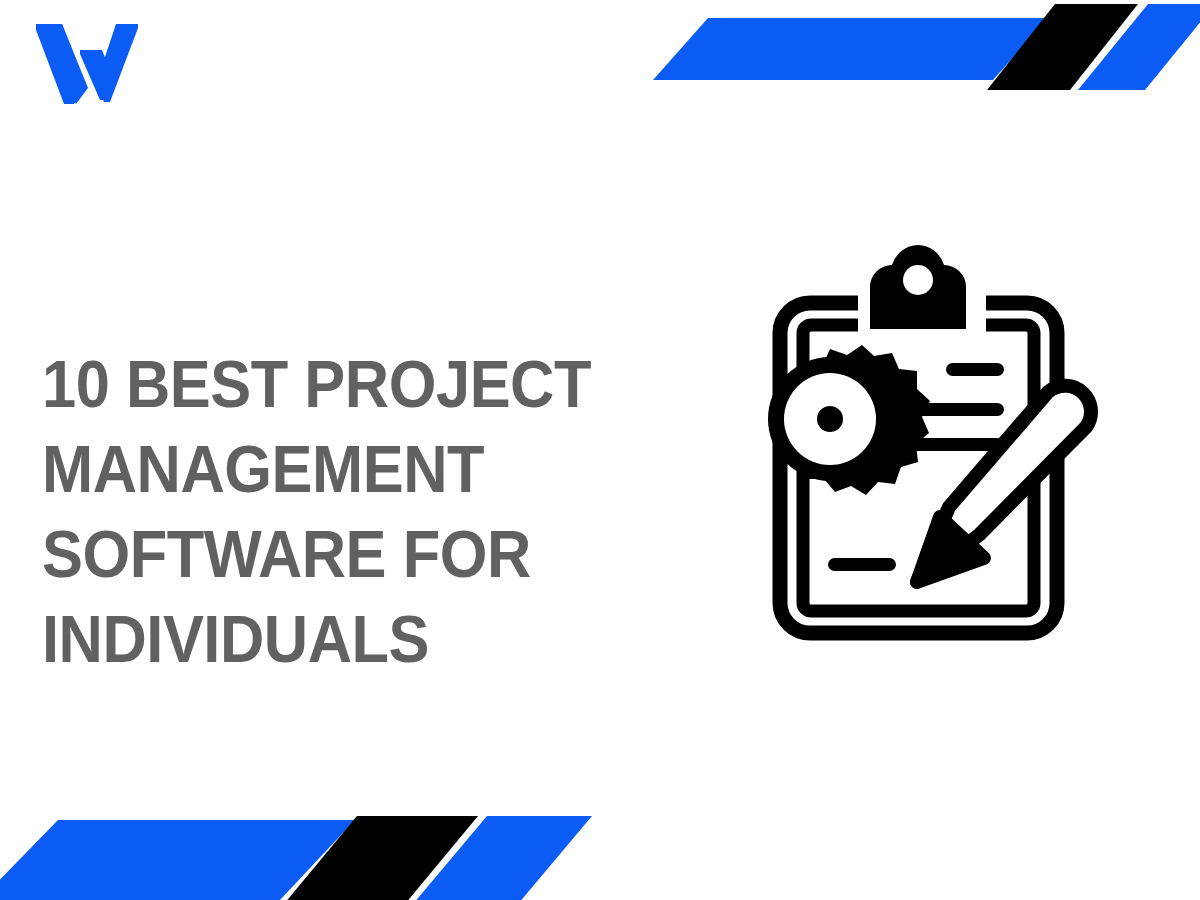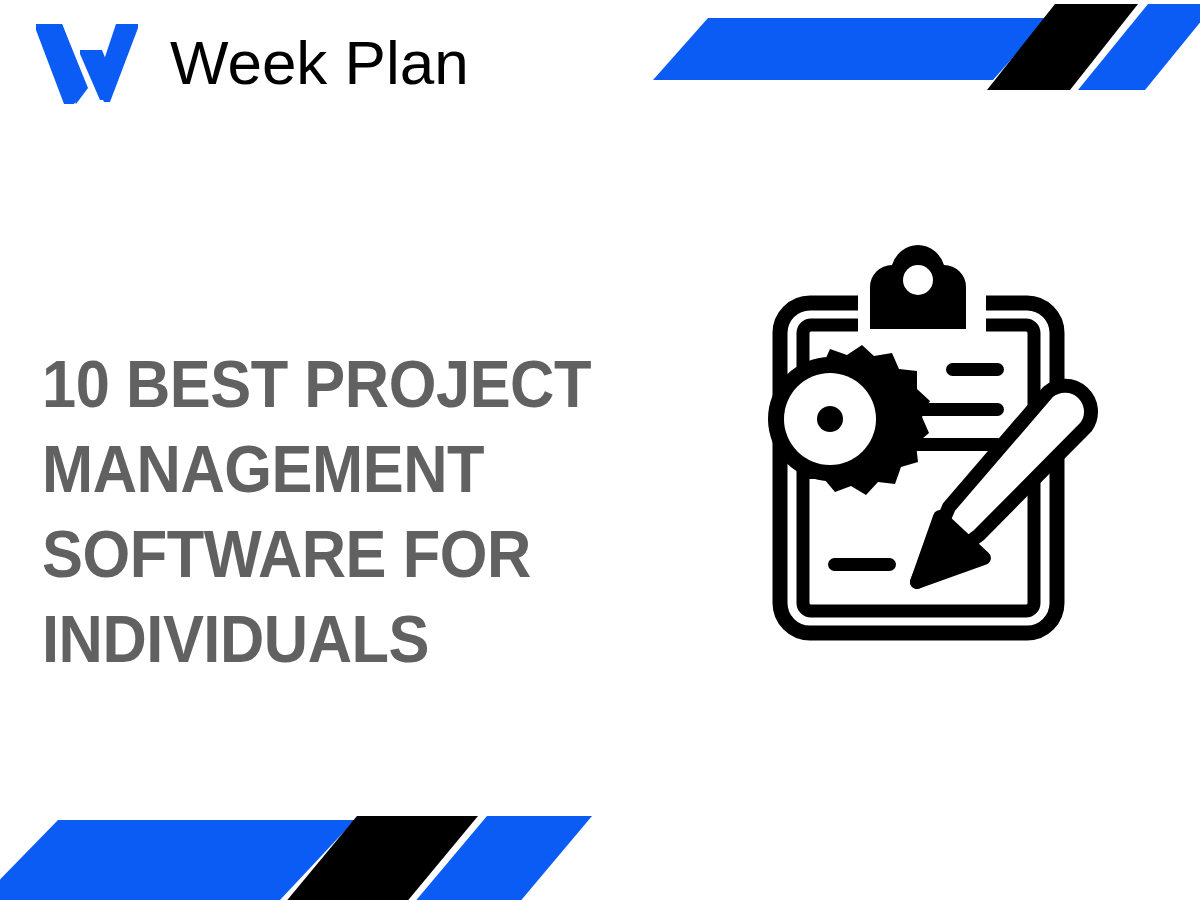--- a/index.html
+++ b/index.html
@@ -98,21 +98,20 @@
     <span>
       <svg class="brand-logo" viewBox="0 0 108 82" xmlns="http://www.w3.org/2000/svg" aria-hidden="true">
 
         <polygon points="2,2 28,2 52,64 40,82 30,82 2,8" fill="#0B5CF5"></polygon>
         <polygon points="2,2 28,2 54,66 42,82 2,6" fill="#0B5CF5"></polygon>
 
         <polygon points="46,28 68,28 80,58 72,78 66,78 46,32" fill="#0B5CF5"></polygon>
         <polygon points="104,2 82,2 62,62 70,80 76,80 104,6" fill="#0B5CF5"></polygon>
       </svg>
     </span>
-    <span class="brand-name">Week Plan</span>
   </div>
 
   <span class="stripes stripes-top">
     <svg width="560" height="110" viewBox="0 0 560 110" xmlns="http://www.w3.org/2000/svg" aria-hidden="true">
 
       <polygon points="68,18 408,18 353,80 13,80" fill="#0B5CF5"></polygon>
 
       <polygon points="415,4 498,4 430,90 347,90" fill="#000000"></polygon>
 
       <polygon points="508,4 575,4 505,90 438,90" fill="#0B5CF5"></polygon>

